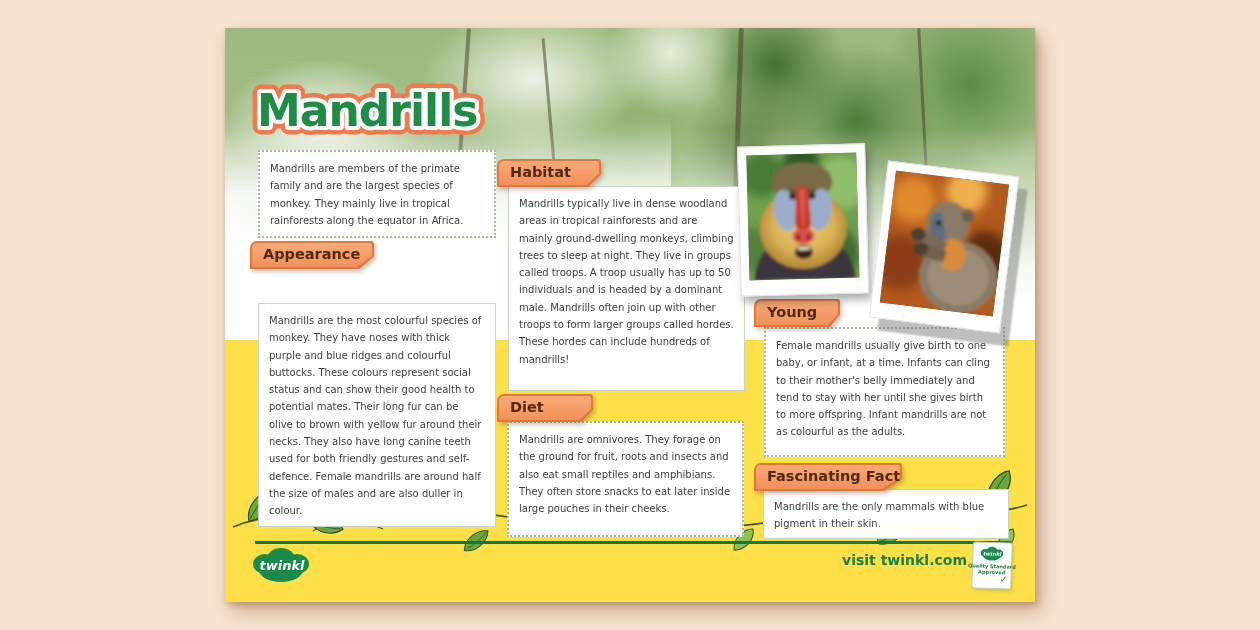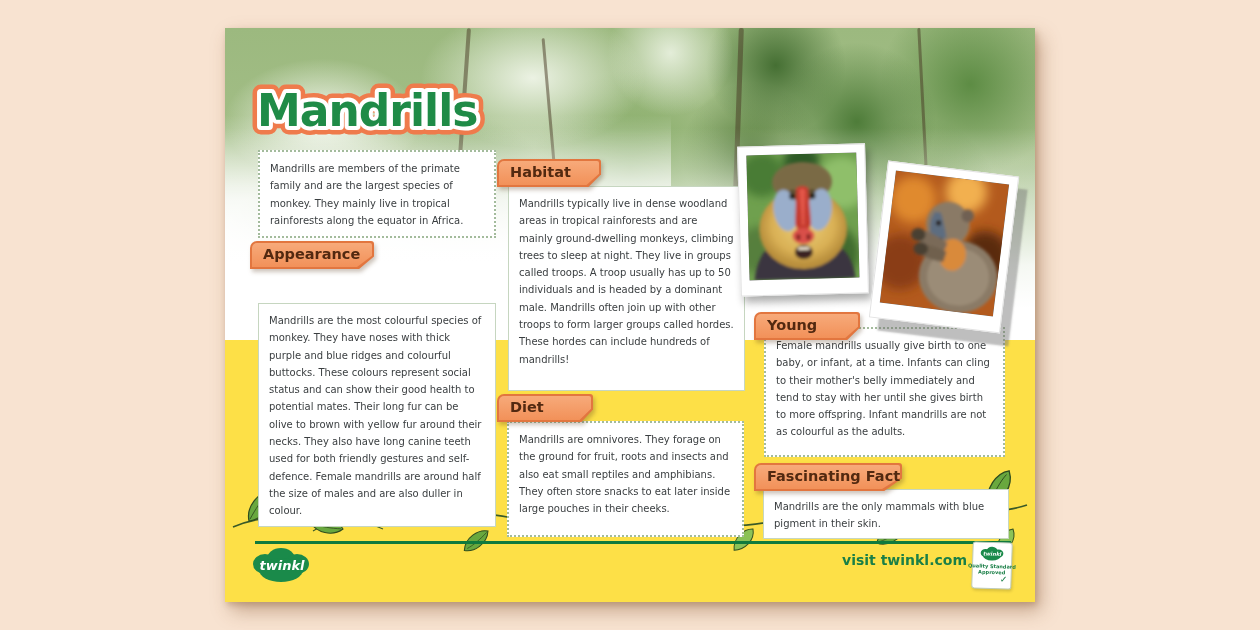--- a/index.html
+++ b/index.html
@@ -209,21 +209,21 @@
             <ellipse cx="64" cy="72" rx="13" ry="15" fill="#d98a3a"></ellipse>
             <path d="M58 62 Q40 52 30 52 Q24 56 28 62 Q42 70 54 74 Z" fill="#7a6a58"></path>
             <path d="M58 70 Q42 64 32 66 Q28 72 34 76 Q46 80 56 80 Z" fill="#6f604e"></path>
             <ellipse cx="29" cy="57" rx="7" ry="6" fill="#4a3f33"></ellipse>
             <ellipse cx="33" cy="70" rx="7" ry="6" fill="#4a3f33"></ellipse>
           </g>
         </svg>
       </div>
     </div>
 
-    <div class="ribbon" style="left:529px; top:284px; width:106px;">
+    <div class="ribbon" style="left:529px; top:271px; width:86px;">
       <div class="rb-outer"></div>
       <div class="rb-inner"></div>
       <span class="rb-label">Young</span>
     </div>
     <div class="tbox dotted" style="left:539px; top:299px; width:241px; height:130px;">
       <p>Female mandrills usually give birth to one baby, or infant, at a time. Infants can cling to their mother's belly immediately and tend to stay with her until she gives birth to more offspring. Infant mandrills are not as colourful as the adults.</p>
     </div>
 
     <div class="ribbon" style="left:529px; top:435px; width:148px;">
       <div class="rb-outer"></div>

